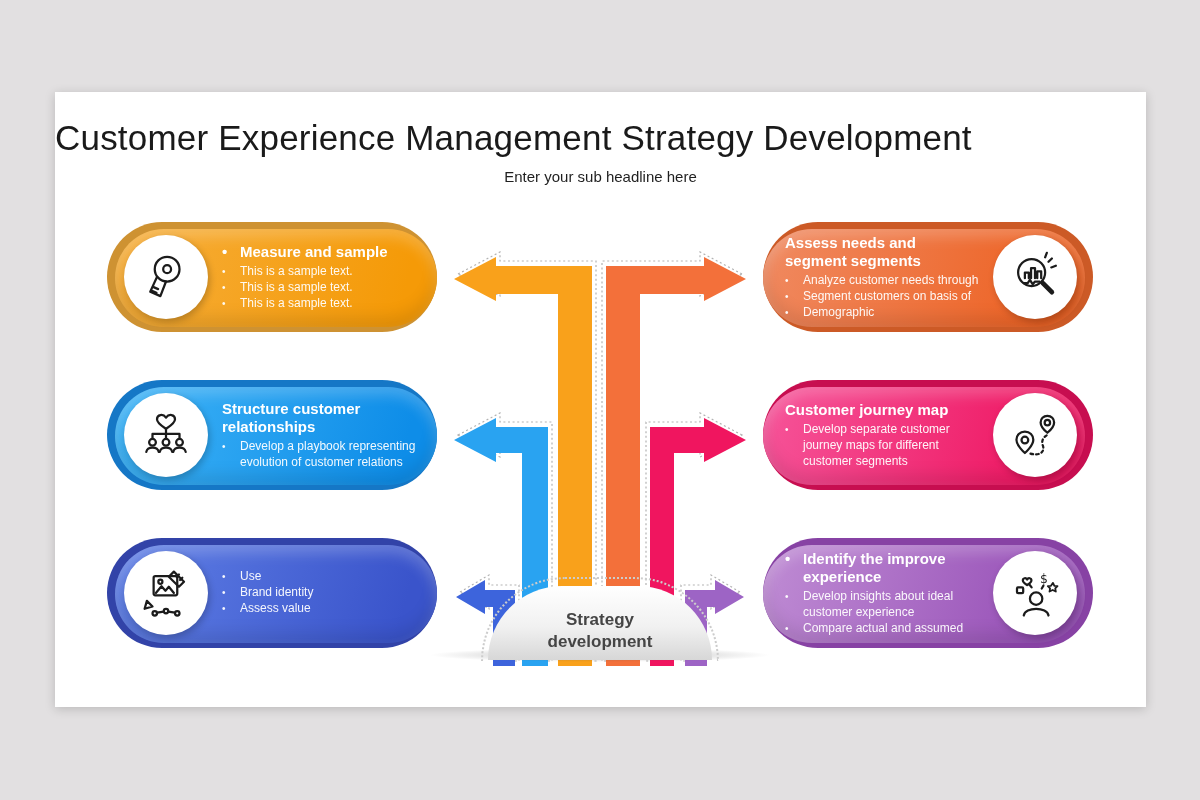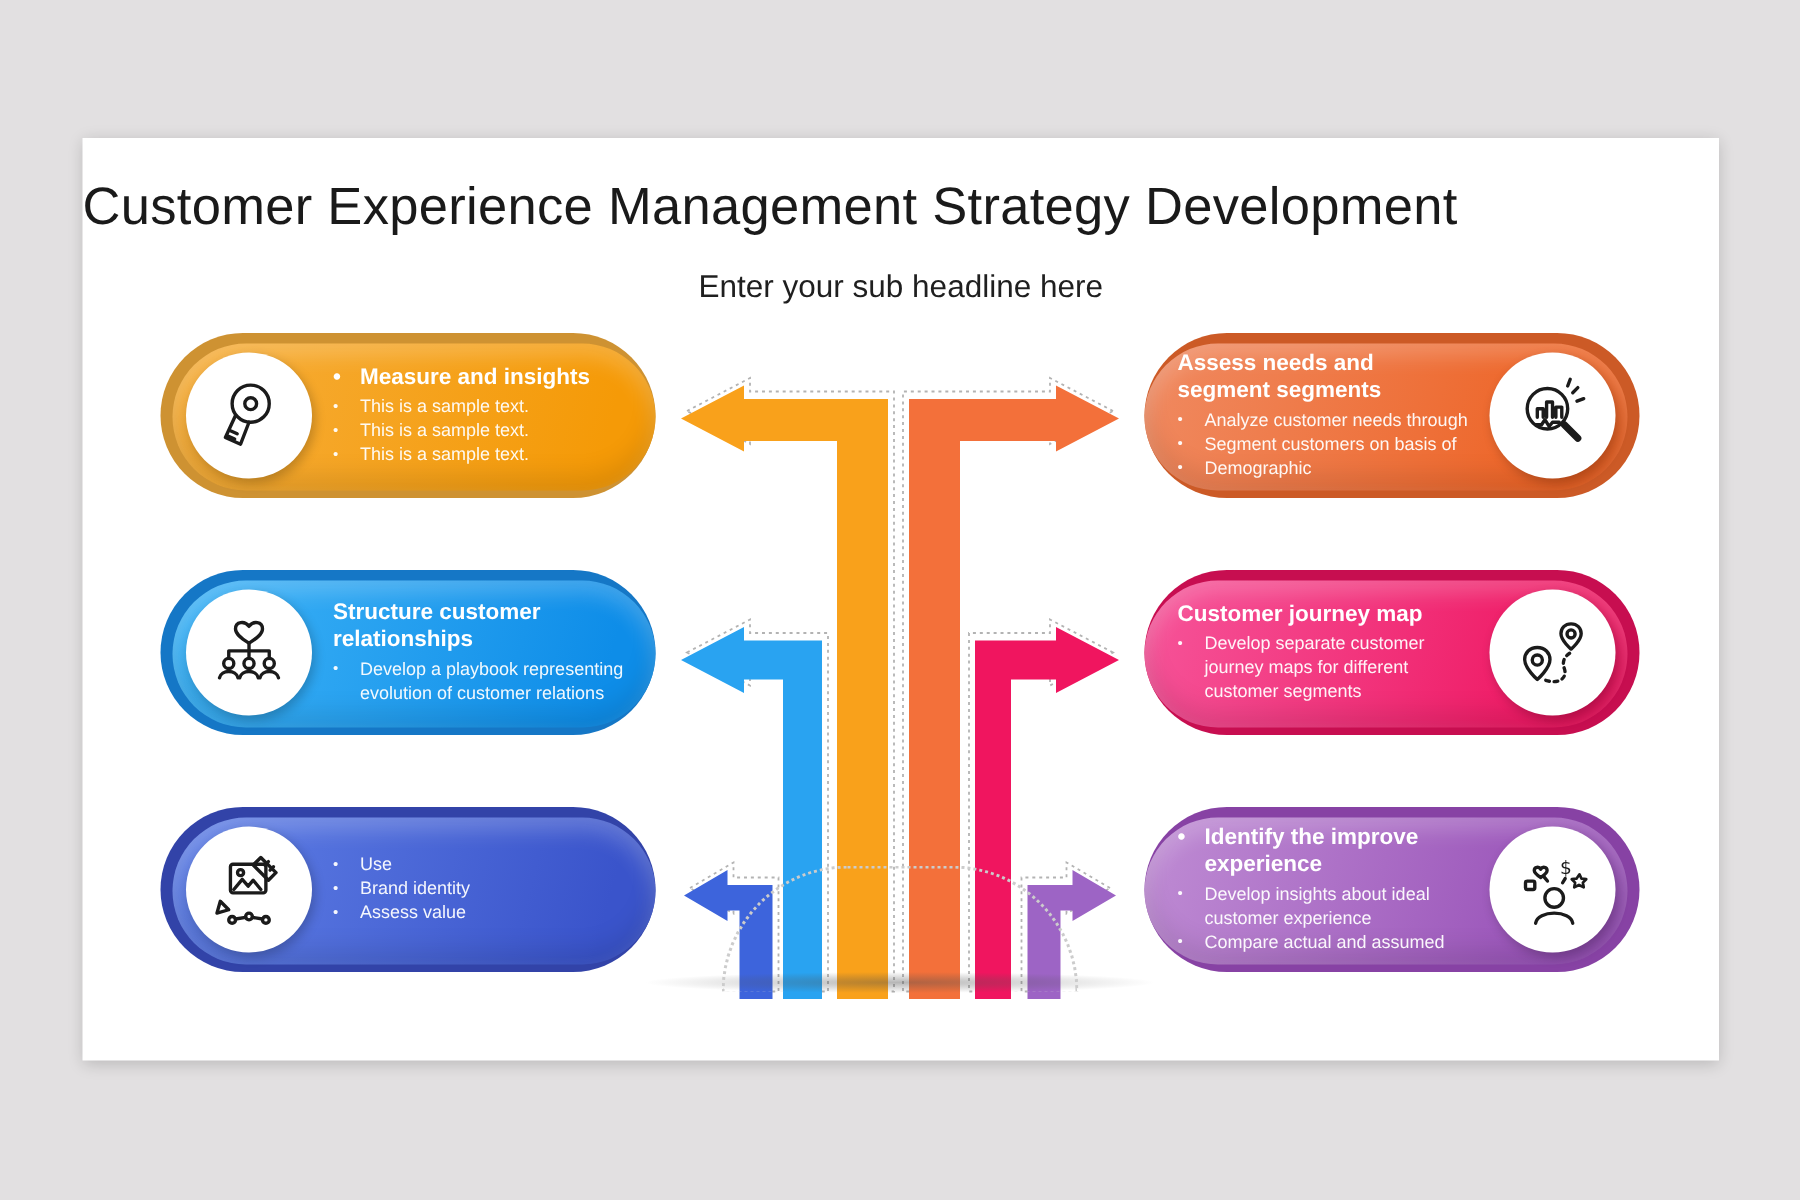--- a/index.html
+++ b/index.html
@@ -3,21 +3,21 @@
 <meta charset="utf-8">
 <style>
   * { margin:0; padding:0; box-sizing:border-box; }
   body { font-family:"Liberation Sans", sans-serif; }
   .page { position:relative; width:1200px; height:800px; background:#e2e0e1; overflow:hidden; }
   .slide { position:absolute; left:55px; top:92px; width:1091px; height:615px; background:#ffffff;
            box-shadow:0 2px 10px rgba(0,0,0,0.18); }
 
   .headline { margin-top:26px; font-size:35px; font-weight:500;
               color:#1a1a1a; letter-spacing:0.2px; }
-  .subhead  { margin-top:22px; text-align:center; font-size:21px; color:#1f1f1f; }
+  .subhead  { margin-top:10px; text-align:center; font-size:15px; color:#1f1f1f; }
 
   
   .card { position:absolute; width:330px; height:110px; }
   .card::before { content:""; position:absolute; inset:0; border-radius:55px; background:var(--back); }
   .card .front { position:absolute; top:7px; bottom:5px; border-radius:49px;
                  background:linear-gradient(105deg, var(--from) 0%, var(--to) 88%);
                  box-shadow:inset 0 8px 14px rgba(255,255,255,0.22), inset 0 -10px 16px rgba(0,0,0,0.10); }
   .card.left  .front { left:8px; right:0; }
   .card.right .front { left:0; right:8px; }
 
@@ -72,35 +72,41 @@
       <path d="M14,49 L56,27 L56,36 L152,36 L152,436 L118,436 L118,64 L56,64 L56,71 Z" fill="#F9A11B"></path>
       <path d="M306,49 L264,27 L264,36 L166,36 L166,436 L200,436 L200,64 L264,64 L264,71 Z" fill="#F3703A"></path>
       <path d="M14,210 L56,188 L56,197 L108,197 L108,436 L82,436 L82,223 L56,223 L56,232 Z" fill="#29A3F1"></path>
       <path d="M306,210 L264,188 L264,197 L210,197 L210,436 L234,436 L234,223 L264,223 L264,232 Z" fill="#F0155F"></path>
       <path d="M16,367 L45,350 L45,360 L75,360 L75,436 L53,436 L53,377 L45,377 L45,384 Z" fill="#3D64DC"></path>
       <path d="M304,367 L275,350 L275,360 L245,360 L245,436 L267,436 L267,377 L275,377 L275,384 Z" fill="#9D64C5"></path>
     </svg>
 
     <div class="ground-shadow"></div>
     <div class="dome-outline"></div>
+    <div class="dome">
+      <div class="dome-text">
+        <span>Strategy</span><br>
+        <span>development</span>
+      </div>
+    </div>
 
     <div class="card left" style="left: 52px; top: 130px; --from: #F6AE3B; --to: #F59A07; --back: #CE9232;">
       <div class="front"></div>
       <div class="icon-circle">
         <svg class="icon" viewBox="0 0 48 48">
           <circle cx="25" cy="17" r="11"></circle>
             <circle cx="25" cy="17" r="3.5"></circle>
           <path d="M16,24 L10,37 L19,41 L24,28"></path>
           <path d="M13,33 l4,1.8 M11.5,36.2 l4,1.8"></path>
         </svg>
       </div>
       <div class="text">
         <div class="title">
           <span class="dot-lg">•</span>
-          <span>Measure and insights</span>
+          <span>Measure and sample</span>
         </div>
         <div class="bullet">
             <span class="dot">•</span>
             <span>This is a sample text.</span>
           </div>
         <div class="bullet">
             <span class="dot">•</span>
             <span>This is a sample text.</span>
           </div>
         <div class="bullet">

